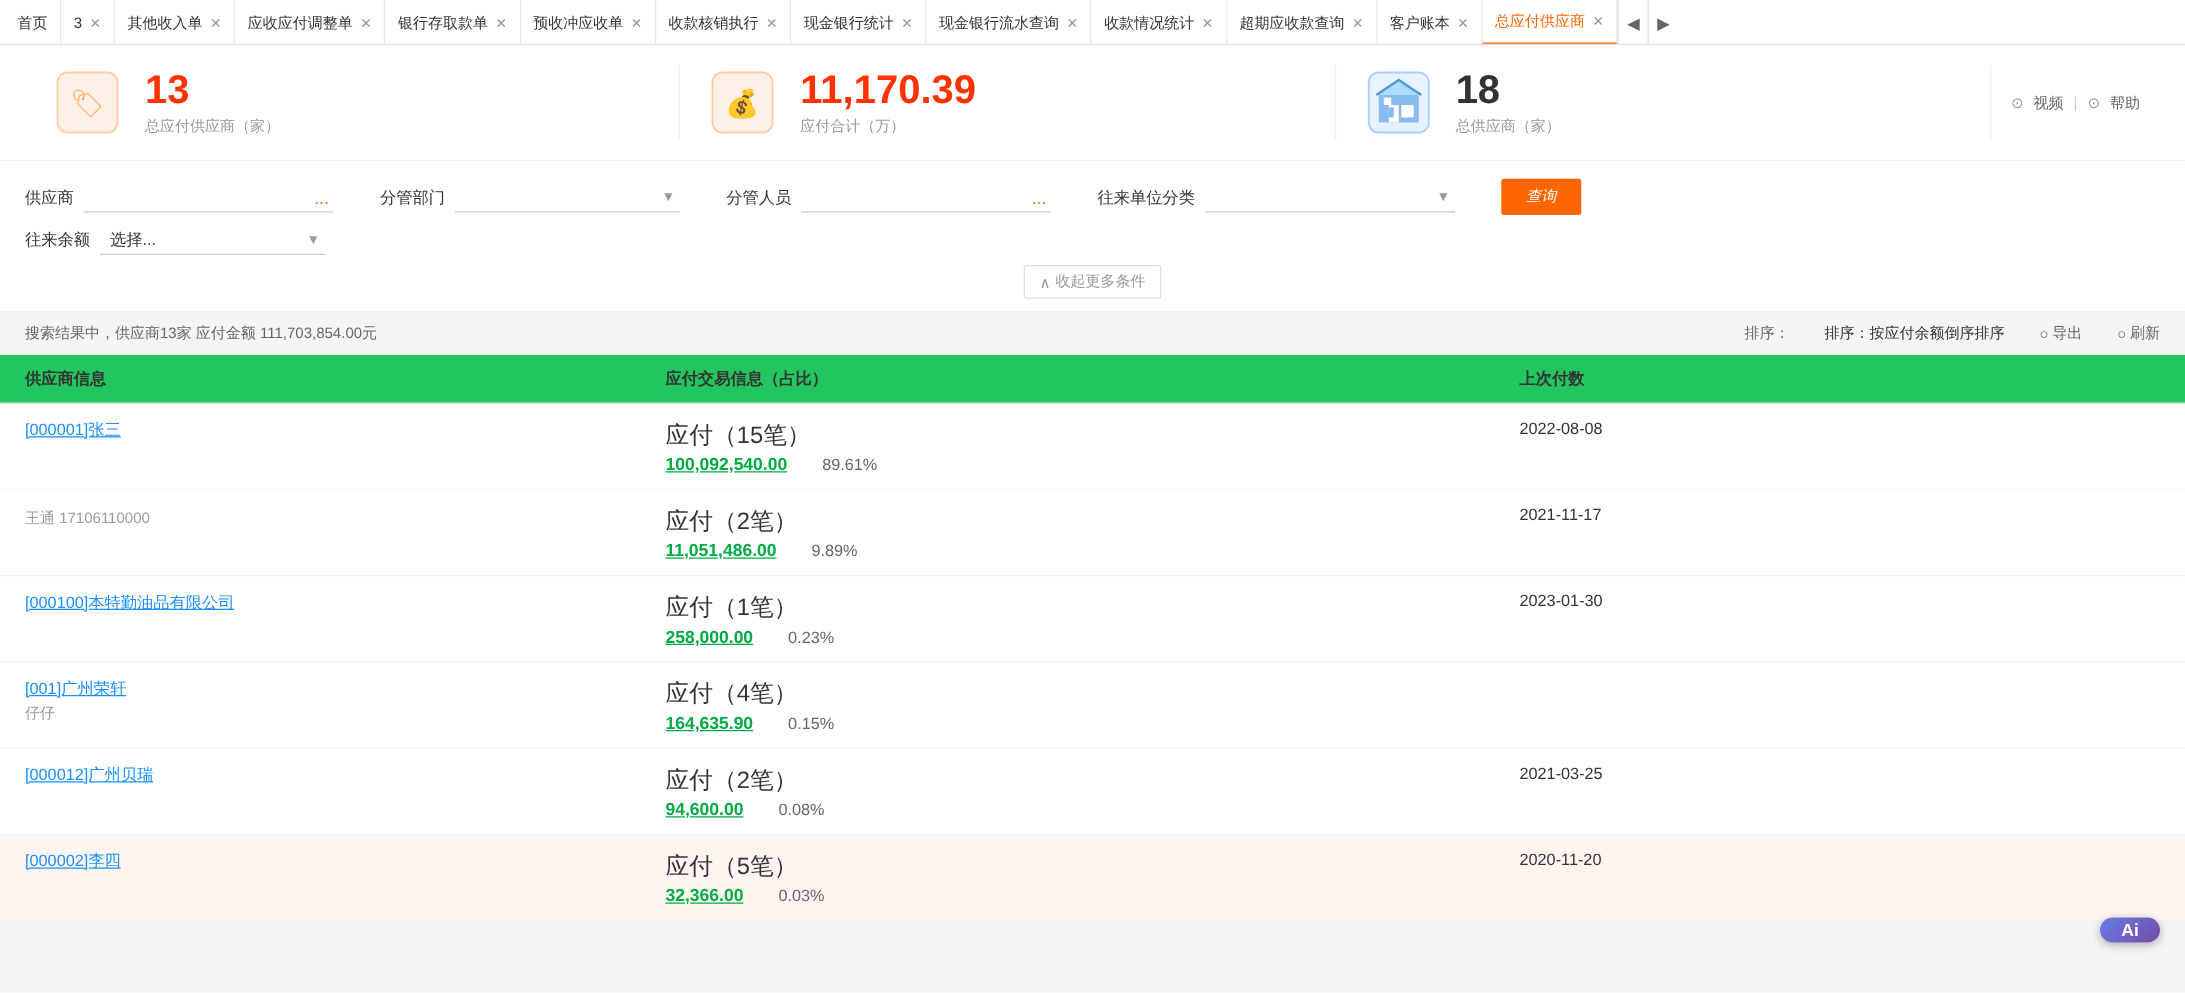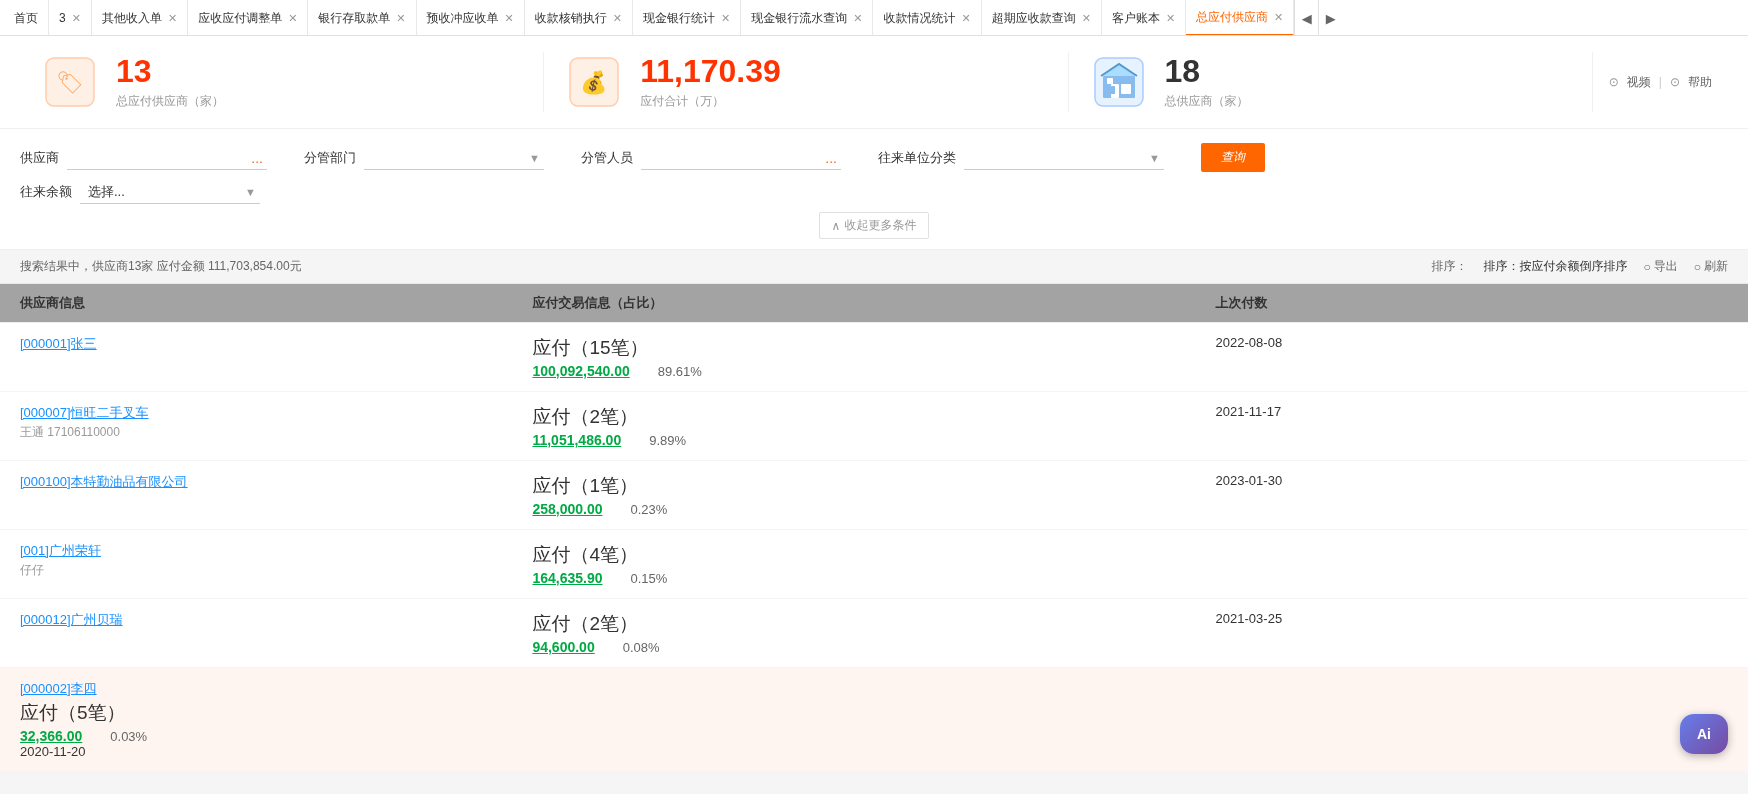--- a/index.html
+++ b/index.html
@@ -193,21 +193,21 @@
       padding: 8px 20px;
       background: #f5f5f5;
       border-bottom: 1px solid #e8e8e8;
       font-size: 12px;
       color: #666;
     }
     .result-bar-left {}
     .result-bar-right {
       display: flex;
       align-items: center;
-      gap: 16px;
+      gap: 28px;
       color: #666;
     }
     .result-bar-right .sort-link {
       color: #333;
       font-size: 12px;
       cursor: pointer;
     }
     .result-bar-right .action-link {
       display: flex;
       align-items: center;
@@ -219,32 +219,32 @@
 
     
     .data-table {
       background: #fff;
       width: 100%;
     }
     .table-header {
       display: flex;
       padding: 10px 20px;
       border-bottom: 1px solid #f0f0f0;
-      background: #a3a3a3;
+      background: #22c55e;
     }
     .table-header .col-supplier { flex: 3; font-size: 13px; color: #333; font-weight: bold; }
     .table-header .col-transaction { flex: 4; font-size: 13px; color: #333; font-weight: bold; }
     .table-header .col-lastpay { flex: 3; font-size: 13px; color: #333; font-weight: bold; }
     .table-row {
       display: flex;
       padding: 12px 20px;
       border-bottom: 1px solid #f5f5f5;
       align-items: flex-start;
     }
-    .table-row.highlighted { background: #fff5f0; flex-direction: column; }
+    .table-row.highlighted { background: #fff5f0; }
     .col-supplier { flex: 3; }
     .col-transaction { flex: 4; }
     .col-lastpay { flex: 3; font-size: 13px; color: #333; }
     .supplier-link {
       color: #1890ff;
       text-decoration: underline;
       cursor: pointer;
       font-size: 13px;
     }
     .supplier-sub {
@@ -269,21 +269,21 @@
     }
 
     
     .ai-badge {
       position: fixed;
       right: 20px;
       bottom: 40px;
       background: linear-gradient(135deg, #667eea 0%, #764ba2 100%);
       color: white;
       width: 48px;
-      height: 40px;
+      height: 20px;
       border-radius: 14px;
       display: flex;
       align-items: center;
       justify-content: center;
       font-size: 14px;
       font-weight: bold;
       cursor: pointer;
       box-shadow: 0 2px 8px rgba(0,0,0,0.3);
       z-index: 1000;
     }
@@ -492,21 +492,20 @@
         <div class="trans-row">
           <span class="trans-amount">100,092,540.00</span>
           <span class="trans-percent">89.61%</span>
         </div>
       </div>
       <div class="col-lastpay">2022-08-08</div>
     </div>
 
     <div class="table-row">
       <div class="col-supplier">
-        <div class="supplier-link">[000007]恒旺二手叉车</div>
         <div class="supplier-sub">王通  17106110000</div>
       </div>
       <div class="col-transaction">
         <div class="trans-label">应付（2笔）</div>
         <div class="trans-row">
           <span class="trans-amount">11,051,486.00</span>
           <span class="trans-percent">9.89%</span>
         </div>
       </div>
       <div class="col-lastpay">2021-11-17</div>

